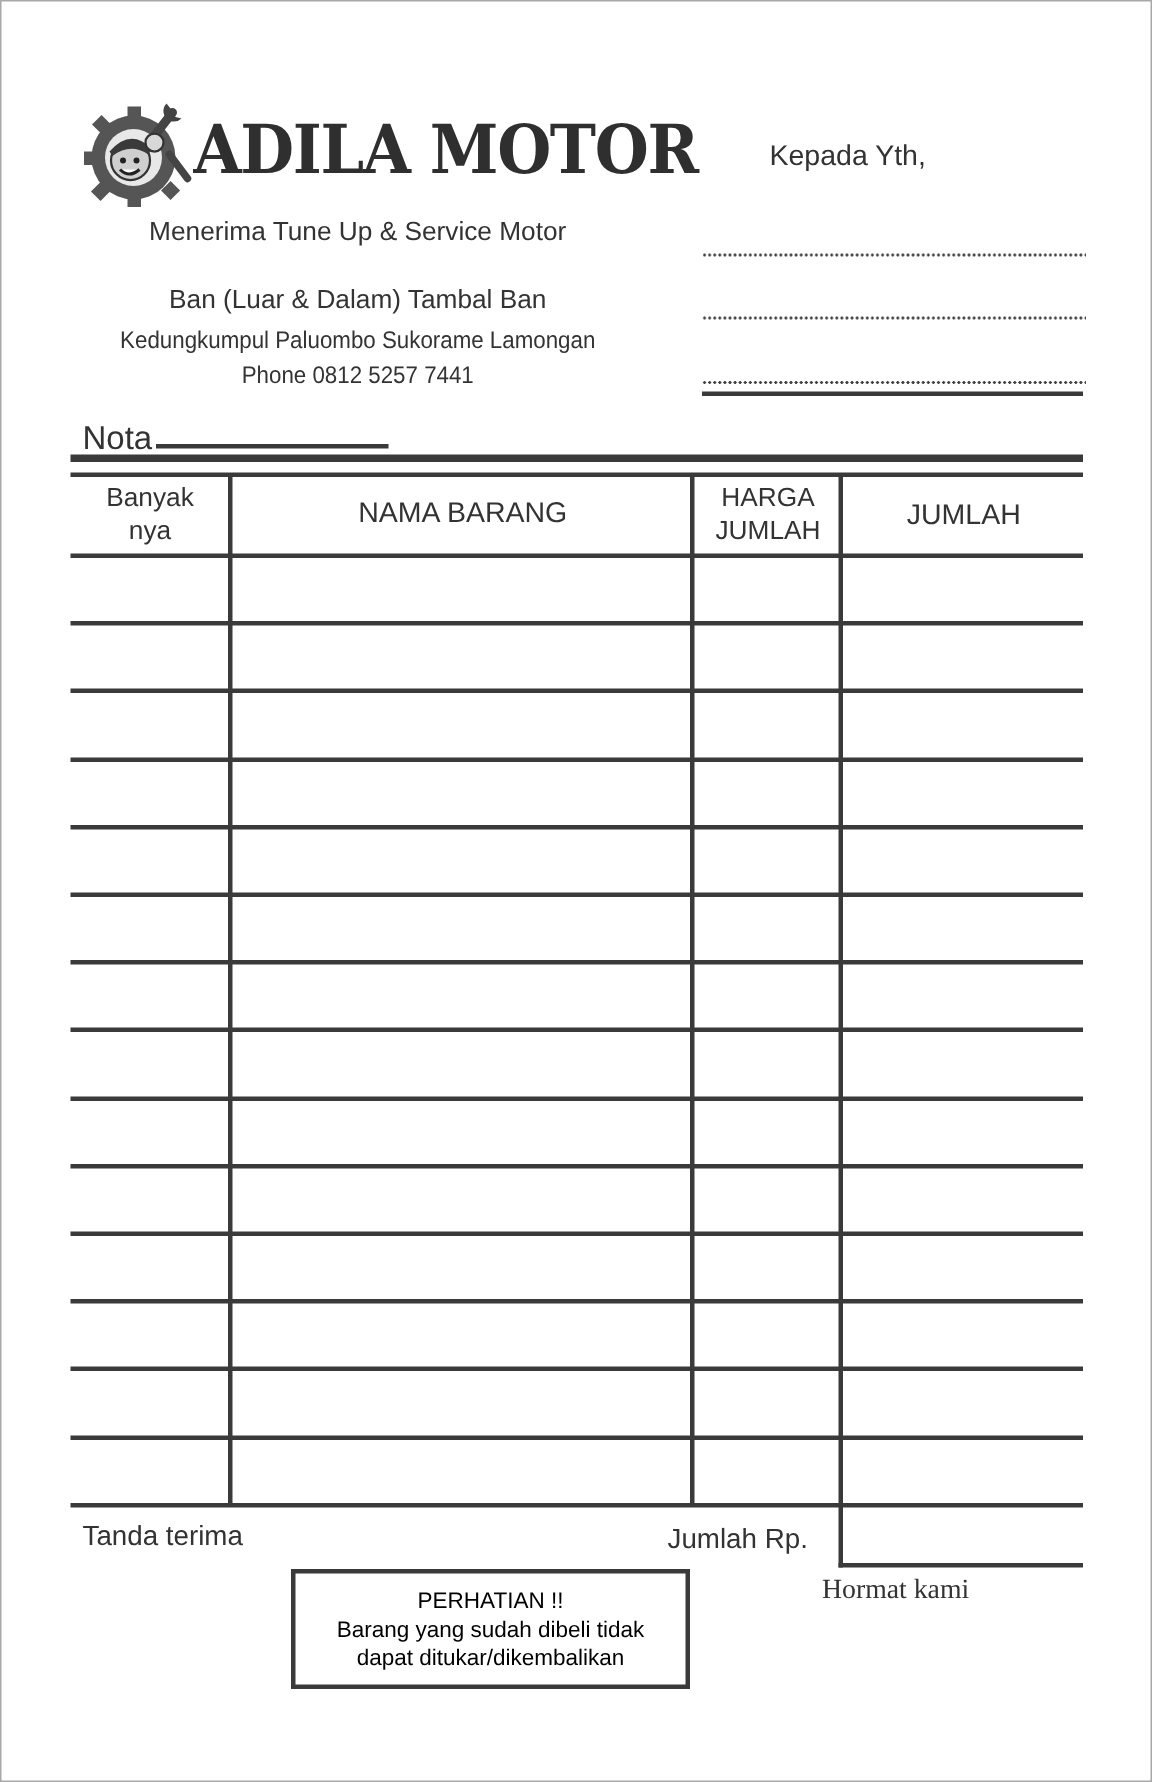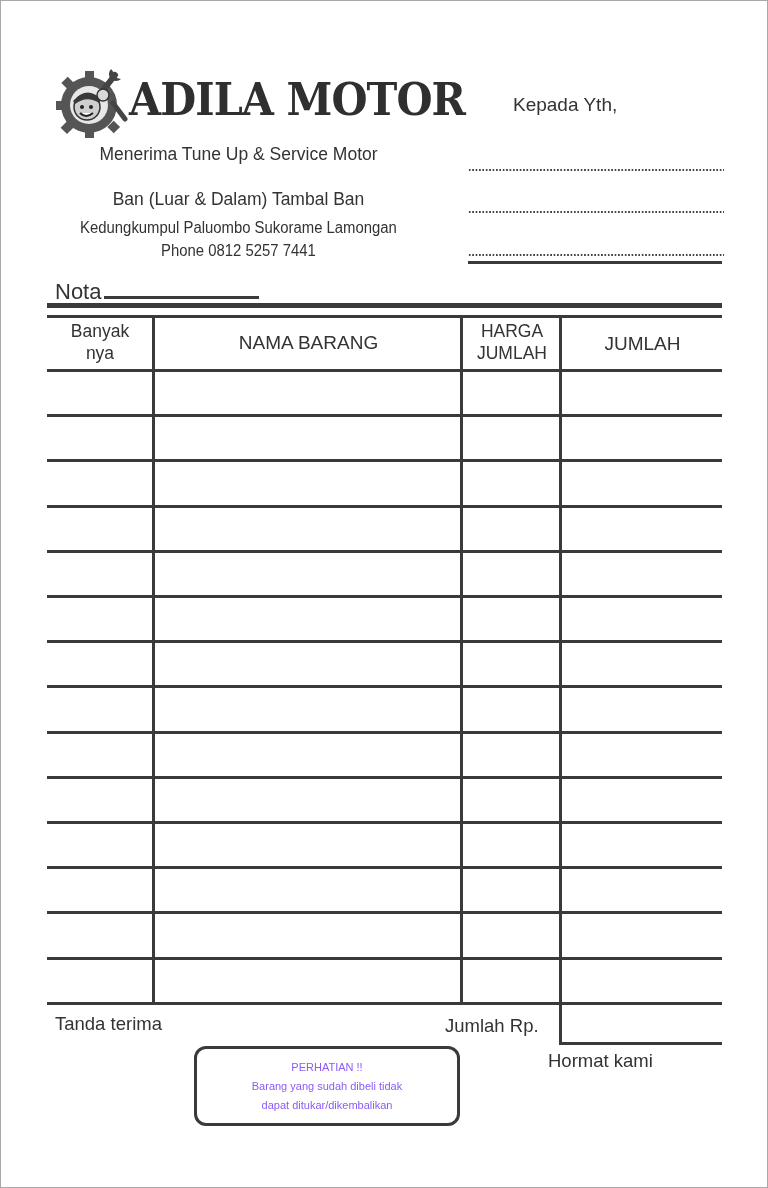--- a/index.html
+++ b/index.html
@@ -30,22 +30,22 @@
   .nota-underline { left: 103px; top: 295px; width: 155px; height: 3px; background: #3a3a3a; }
 
   .hline { position: absolute; background: #3a3a3a; }
   .vline { position: absolute; background: #3a3a3a; width: 3px; }
 
   .th { position: absolute; text-align: center; color: #333; font-size: 17.5px; line-height: 22px; }
 
   .footer-text { position: absolute; font-size: 18.5px; color: #333; white-space: nowrap; }
 
   .notice { left: 193px; top: 1045px; width: 266px; height: 80px; border: 3px solid #3a3a3a;
-            border-radius: 12px; text-align: center; font-size: 11px; line-height: 19px;
-            color: #8b5cf6; padding-top: 9px; box-sizing: border-box; }
+            border-radius: 0; text-align: center; font-size: 15px; line-height: 19px;
+            color: #000000; padding-top: 9px; box-sizing: border-box; }
 </style>
 </head>
 <body>
 
 <div class="page">
 
   <div class="abs logo">
     <svg width="76" height="76" viewBox="0 0 76 76">
 
       <g fill="#555">
@@ -208,20 +208,20 @@
 
   <div class="vline" style="left:151px; top:316px; height:687px;"></div>
   <div class="vline" style="left:459px; top:316px; height:687px;"></div>
   <div class="vline" style="left:558px; top:316px; height:728px;"></div>
 
   <div class="hline" style="left:558px; top:1041px; width:163px; height:3px;"></div>
   <div class="abs" style="left:563px; top:1005px; width:156px; height:35px;"></div>
 
   <div class="footer-text" style="left:54px; top:1012px;">Tanda terima</div>
   <div class="footer-text" style="left:444px; top:1014px;">Jumlah Rp.</div>
-  <div class="footer-text" style="left:547px; top:1049px;">Hormat kami</div>
+  <div class="footer-text" style="left:547px; top:1049px;font-family:Liberation Serif, serif;">Hormat kami</div>
 
   <div class="abs notice">
     <div>PERHATIAN !!</div>
     <div>Barang yang sudah dibeli tidak</div>
     <div>dapat ditukar/dikembalikan</div>
   </div>
 </div>
 
 </body></html>

